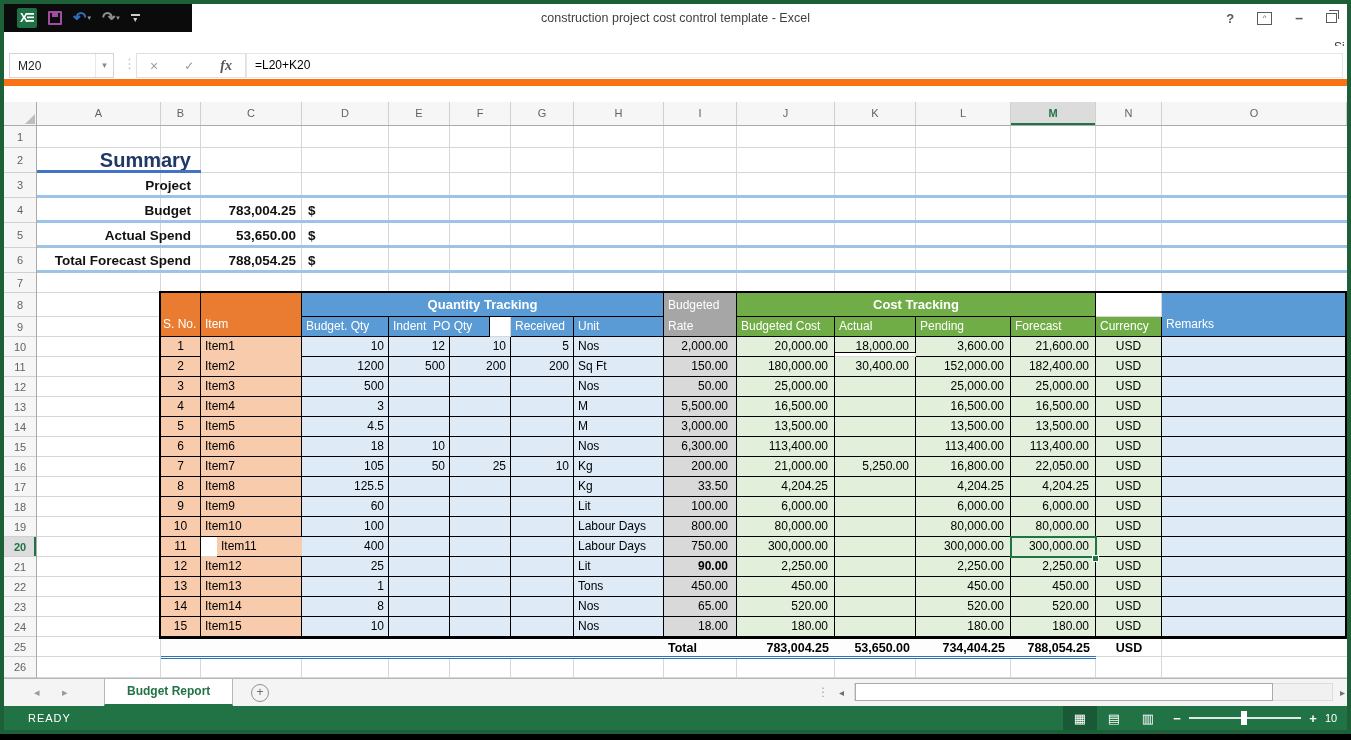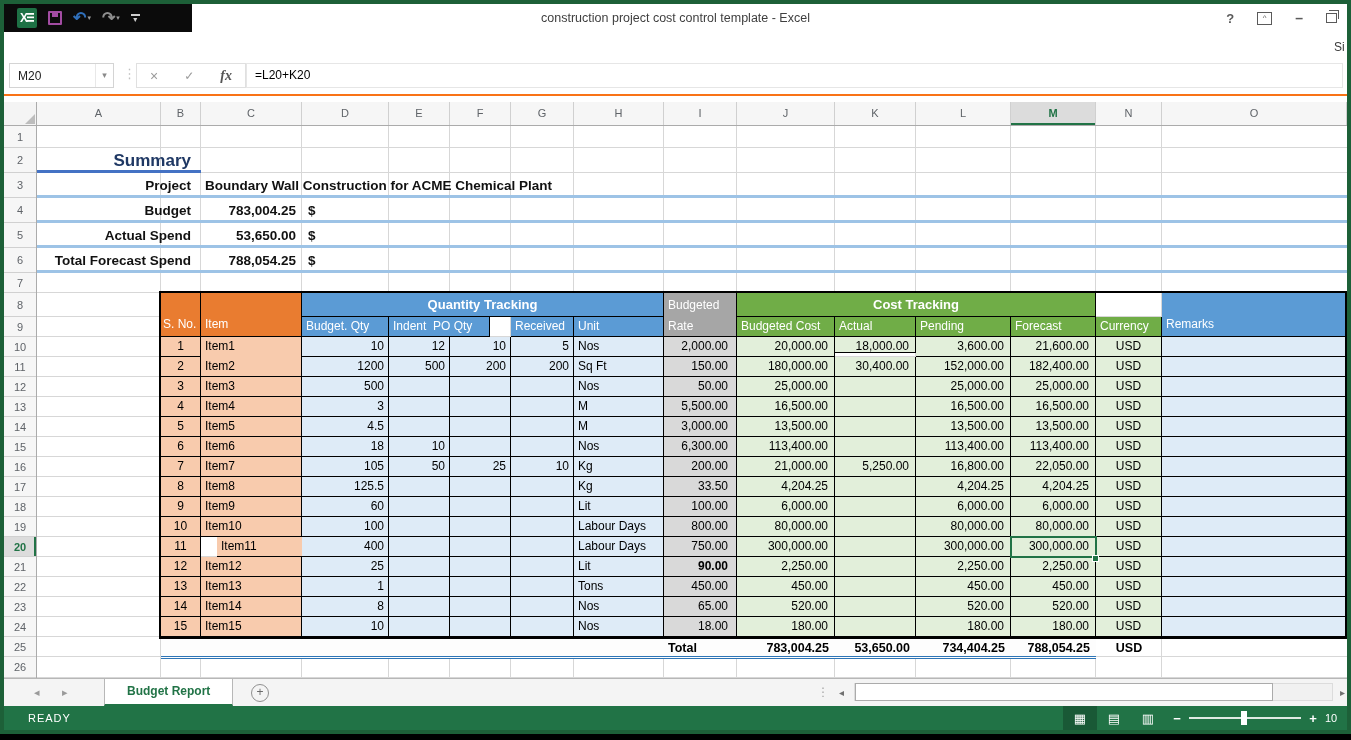--- a/index.html
+++ b/index.html
@@ -28,21 +28,21 @@
   .wc-restore{width:9px;height:8px;border:1px solid #5a5a5a;position:relative;background:#fff}
   .wc-restore i{position:absolute;left:2px;top:-4px;width:9px;height:8px;border:1px solid #5a5a5a;border-bottom:none;border-left:none}
 
   
   .tabsrow{position:absolute;left:0;top:28px;width:100%;height:30px;background:#fff;border-bottom:1px solid #e4e4e4;box-sizing:border-box;display:flex;align-items:stretch}
   .rtab{display:flex;align-items:center;padding:0 15px;font-size:11.5px;color:#444;letter-spacing:.2px}
   .rtab.file{background:#217346;color:#fff;padding:0 18px;margin-right:6px}
   .signin{position:absolute;right:0;top:28px;height:30px;line-height:30px;font-size:12px;color:#3a3a3a;width:13px;overflow:hidden}
 
   
-  .fbar{position:absolute;left:0;top:52px;width:100%;height:40px;background:#fff;border-bottom:2px solid #f97316;box-sizing:border-box}
+  .fbar{position:absolute;left:0;top:42px;width:100%;height:40px;background:#fff;border-bottom:7px solid #f97316;box-sizing:border-box}
   .namebox{position:absolute;left:5px;top:7px;width:105px;height:25px;border:1px solid #d4d4d4;box-sizing:border-box;display:flex;align-items:center}
   .namebox .nbtext{flex:1;padding-left:8px;font-size:12px;color:#222}
   .namebox .nbdrop{width:17px;text-align:center;color:#8a8a8a;font-size:9px;border-left:1px solid #e8e8e8;align-self:stretch;line-height:23px}
   .fdots{position:absolute;left:119px;top:10px;color:#c0c0c0;font-size:13px}
   .fxbox{position:absolute;left:132px;top:7px;height:25px;width:110px;border:1px solid #e0e0e0;box-sizing:border-box;display:flex;align-items:center;justify-content:space-around;color:#9b9b9b}
   .fxbox .fxcancel{font-size:14px}
   .fxbox .fxenter{font-size:12px}
   .fxbox .fxfx{font-family:"Liberation Serif",serif;font-style:italic;font-size:14px;color:#555;font-weight:bold}
   .finput{position:absolute;left:242px;top:7px;right:4px;height:25px;border:1px solid #e6e6e6;box-sizing:border-box;line-height:23px;padding-left:8px;font-size:12px;color:#000;background:#fff}
 
@@ -54,21 +54,21 @@
   .ch{position:absolute;top:0;height:23px;line-height:23px;text-align:center;font-size:11px;color:#5f6368;border-right:1px solid #d0d0d0;box-sizing:border-box}
   .ch.sel{background:#dcdcdc;color:#217346;font-weight:bold;box-shadow:inset 0 -2px 0 #217346}
   .rhdrs{position:absolute;left:0;top:24px;width:33px;bottom:0;background:#f6f6f6;border-right:1px solid #ababab;box-sizing:border-box}
   .rh{position:absolute;left:0;width:32px;text-align:center;font-size:11px;color:#5f6368;border-bottom:1px solid #d0d0d0;box-sizing:border-box;display:flex;align-items:center;justify-content:center}
   .rh.sel{background:#dcdcdc;color:#217346;font-weight:bold;box-shadow:inset -2px 0 0 #217346}
   .sheet{position:absolute;left:33px;top:24px;width:1310px;height:552px;overflow:hidden;background:#fff}
   .vline{position:absolute;top:0;bottom:0;width:1px;background:#d7d7d7}
   .hline{position:absolute;left:0;right:0;height:1px;background:#d7d7d7}
 
   
-  .sumtitle{position:absolute;font-size:17px;font-weight:bold;color:#1F3864;text-align:right;padding-right:10px;box-sizing:border-box;white-space:nowrap}
+  .sumtitle{position:absolute;font-size:20px;font-weight:bold;color:#1F3864;text-align:right;padding-right:10px;box-sizing:border-box;white-space:nowrap}
   .sumlabel{position:absolute;font-size:13.5px;font-weight:bold;color:#111;text-align:right;padding-right:10px;box-sizing:border-box;white-space:nowrap}
   .sumval{position:absolute;font-size:13.5px;font-weight:bold;color:#111;box-sizing:border-box;white-space:nowrap}
   .blueline{position:absolute;height:3px;background:#9DC3E6}
   .sumunder{position:absolute;height:3px;background:#4472C4}
 
   
   .tcell{position:absolute;box-sizing:border-box;border-right:1px solid #000;border-bottom:1px solid #000;font-size:12px;line-height:19px;padding:0 4px;overflow:hidden;white-space:nowrap;color:#000}
   .peach{background:#F8CBAD}.lblue{background:#DEEBF7}.lgray{background:#D9D9D9}.lgreen{background:#E2EFDA}
   .hdr-orange{background:#E97C30;color:#fff}.hdr-blue{background:#5B9BD5;color:#fff}.hdr-gray{background:#A6A6A6;color:#fff}.hdr-green{background:#70AD47;color:#fff}
   .ar{text-align:right}.ac{text-align:center}.pr8{padding-right:8px}.pr6{padding-right:6px}
@@ -242,21 +242,20 @@
           <div class="hline" style="top: 450px;"></div>
           <div class="hline" style="top: 470px;"></div>
           <div class="hline" style="top: 490px;"></div>
           <div class="hline" style="top: 510px;"></div>
           <div class="hline" style="top: 530px;"></div>
           <div class="hline" style="top: 551px;"></div>
         </div>
         <div class="sumtitle" style="left: 0px; width: 164px; top: 22px; height: 25px; line-height: 25px;">Summary</div>
         <div class="sumunder" style="left: 0px; width: 164px; top: 44px;"></div>
         <div class="sumlabel" style="left: 0px; width: 164px; top: 47px; height: 25px; line-height: 25px;">Project</div>
-        <div class="sumval" style="left: 168px; width: 760px; top: 47px; height: 25px; line-height: 25px;">Boundary Wall Construction for ACME Chemical Plant</div>
         <div class="blueline" style="left: 0px; right: 0px; top: 69px;"></div>
         <div class="sumlabel" style="left: 0px; width: 164px; top: 72px; height: 25px; line-height: 25px;">Budget</div>
         <div class="sumval ar" style="left: 164px; width: 95px; top: 72px; height: 25px; line-height: 25px; text-align: right;">783,004.25</div>
         <div class="sumval" style="left: 271px; width: 30px; top: 72px; height: 25px; line-height: 25px;">$</div>
         <div class="blueline" style="left: 0px; right: 0px; top: 94px;"></div>
         <div class="sumlabel" style="left: 0px; width: 164px; top: 97px; height: 25px; line-height: 25px;">Actual Spend</div>
         <div class="sumval ar" style="left: 164px; width: 95px; top: 97px; height: 25px; line-height: 25px; text-align: right;">53,650.00</div>
         <div class="sumval" style="left: 271px; width: 30px; top: 97px; height: 25px; line-height: 25px;">$</div>
         <div class="blueline" style="left: 0px; right: 0px; top: 119px;"></div>
         <div class="sumlabel" style="left: 0px; width: 164px; top: 122px; height: 25px; line-height: 25px;">Total Forecast Spend</div>

